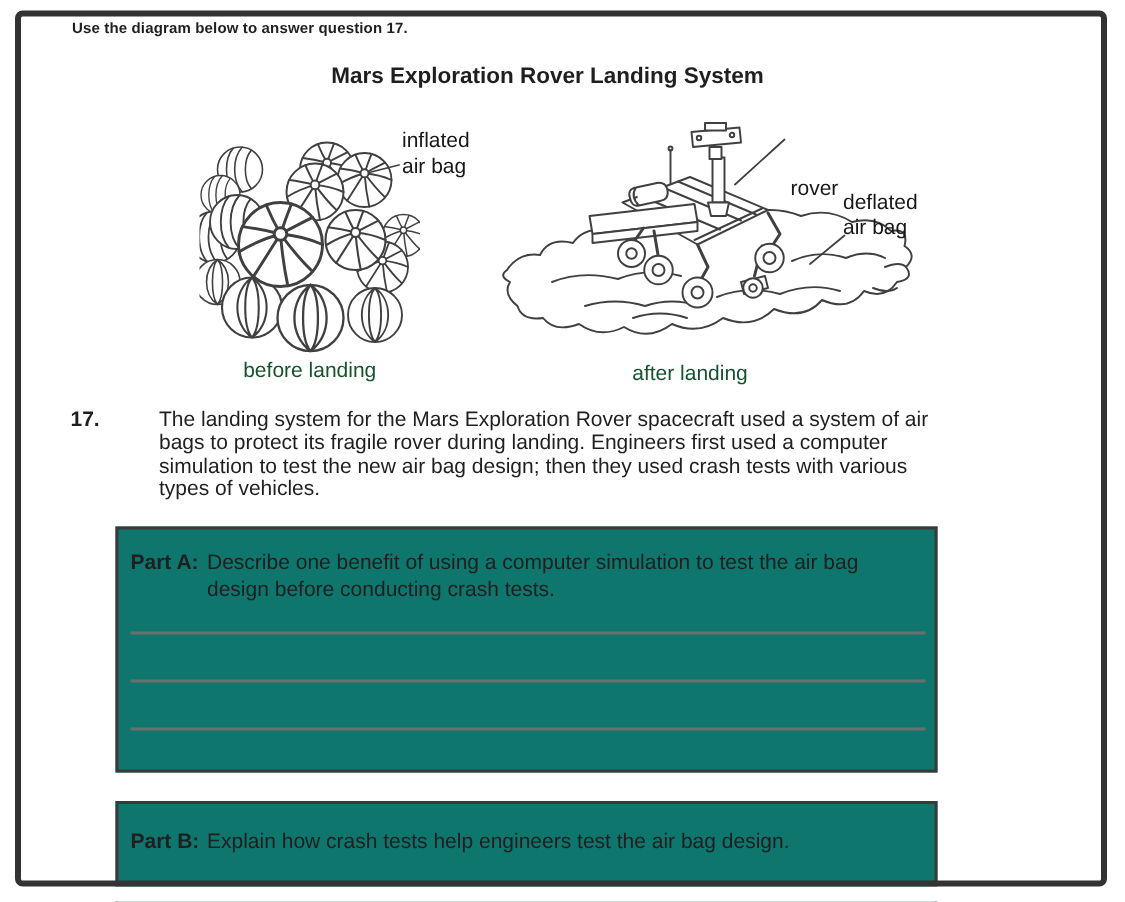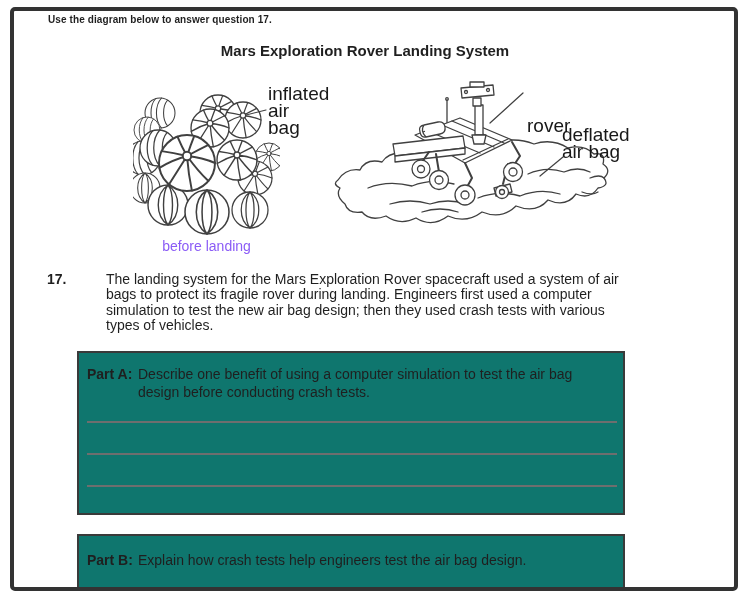--- a/index.html
+++ b/index.html
@@ -3,25 +3,25 @@
 <meta charset="utf-8">
 <style>
   html,body{margin:0;padding:0;background:#fff;}
   #stage{
     position:relative;width:750px;height:601px;background:#ffffff;
     font-family:"Liberation Sans",sans-serif;color:#1f1f1f;overflow:hidden;
   }
   .abs{position:absolute;}
   #instruction{left:48px;top:14px;font-size:10px;font-weight:bold;letter-spacing:.1px;}
   #diagram-title{left:45px;top:42px;width:640px;text-align:center;font-size:15px;font-weight:bold;}
-  .art-label{font-size:19px;line-height:17px;color:#181818;}
+  .art-label{font-size:14px;line-height:17px;color:#181818;}
   #label-inflated{left:268px;top:85px;width:58px;}
   #label-rover{left:527px;top:80px;width:60px;margin-top:37px;}
   #label-deflated{left:562px;top:126px;width:60px;}
-  .caption{font-size:14px;color:#8b5cf6;text-align:center;}
+  .caption{font-size:14px;color:#14532d;text-align:center;}
   #caption-before{left:133px;top:238px;width:147px;}
   #caption-after{left:385px;top:240px;width:150px;}
   #question{left:47px;top:272px;width:580px;display:flex;gap:36px;}
   #question-number{flex:0 0 23px;font-weight:bold;font-size:14px;line-height:15.4px;}
   #question-text{width:548px;font-size:14px;line-height:15.4px;}
   .part-box{left:77px;width:548px;border:2px solid #3a3a3a;background:#0f766e;box-sizing:border-box;}
   #part-a-box{top:351px;height:164px;}
   #part-b-box{top:534px;height:70px;}
   .part-inner{display:flex;padding:13px 10px 0 8px;}
   #part-b-box .part-inner{padding-top:16px;}
@@ -127,20 +127,21 @@
     </g>
     <path d="M191,13 L158,43" stroke-width="1.2"></path>
     <path d="M231,77 L208,96" stroke-width="1.2"></path>
   </svg>
 
   <div id="label-inflated" class="abs art-label">inflated air bag</div>
   <div id="label-rover" class="abs art-label">rover</div>
   <div id="label-deflated" class="abs art-label">deflated air bag</div>
 
   <div id="caption-before" class="abs caption">before landing</div>
+  <div id="caption-after" class="abs caption">after landing</div>
 
   <div id="question" class="abs">
     <div id="question-number">17.</div>
     <div id="question-text">The landing system for the Mars Exploration Rover spacecraft used a system of air bags to protect its fragile rover during landing. Engineers first used a computer simulation to test the new air bag design; then they used crash tests with various types of vehicles.</div>
   </div>
 
   <div id="part-a-box" class="abs part-box">
     <div class="part-inner">
       <div class="part-label">Part A:</div>
       <div class="part-prompt">Describe one benefit of using a computer simulation to test the air bag design before conducting crash tests.</div>

